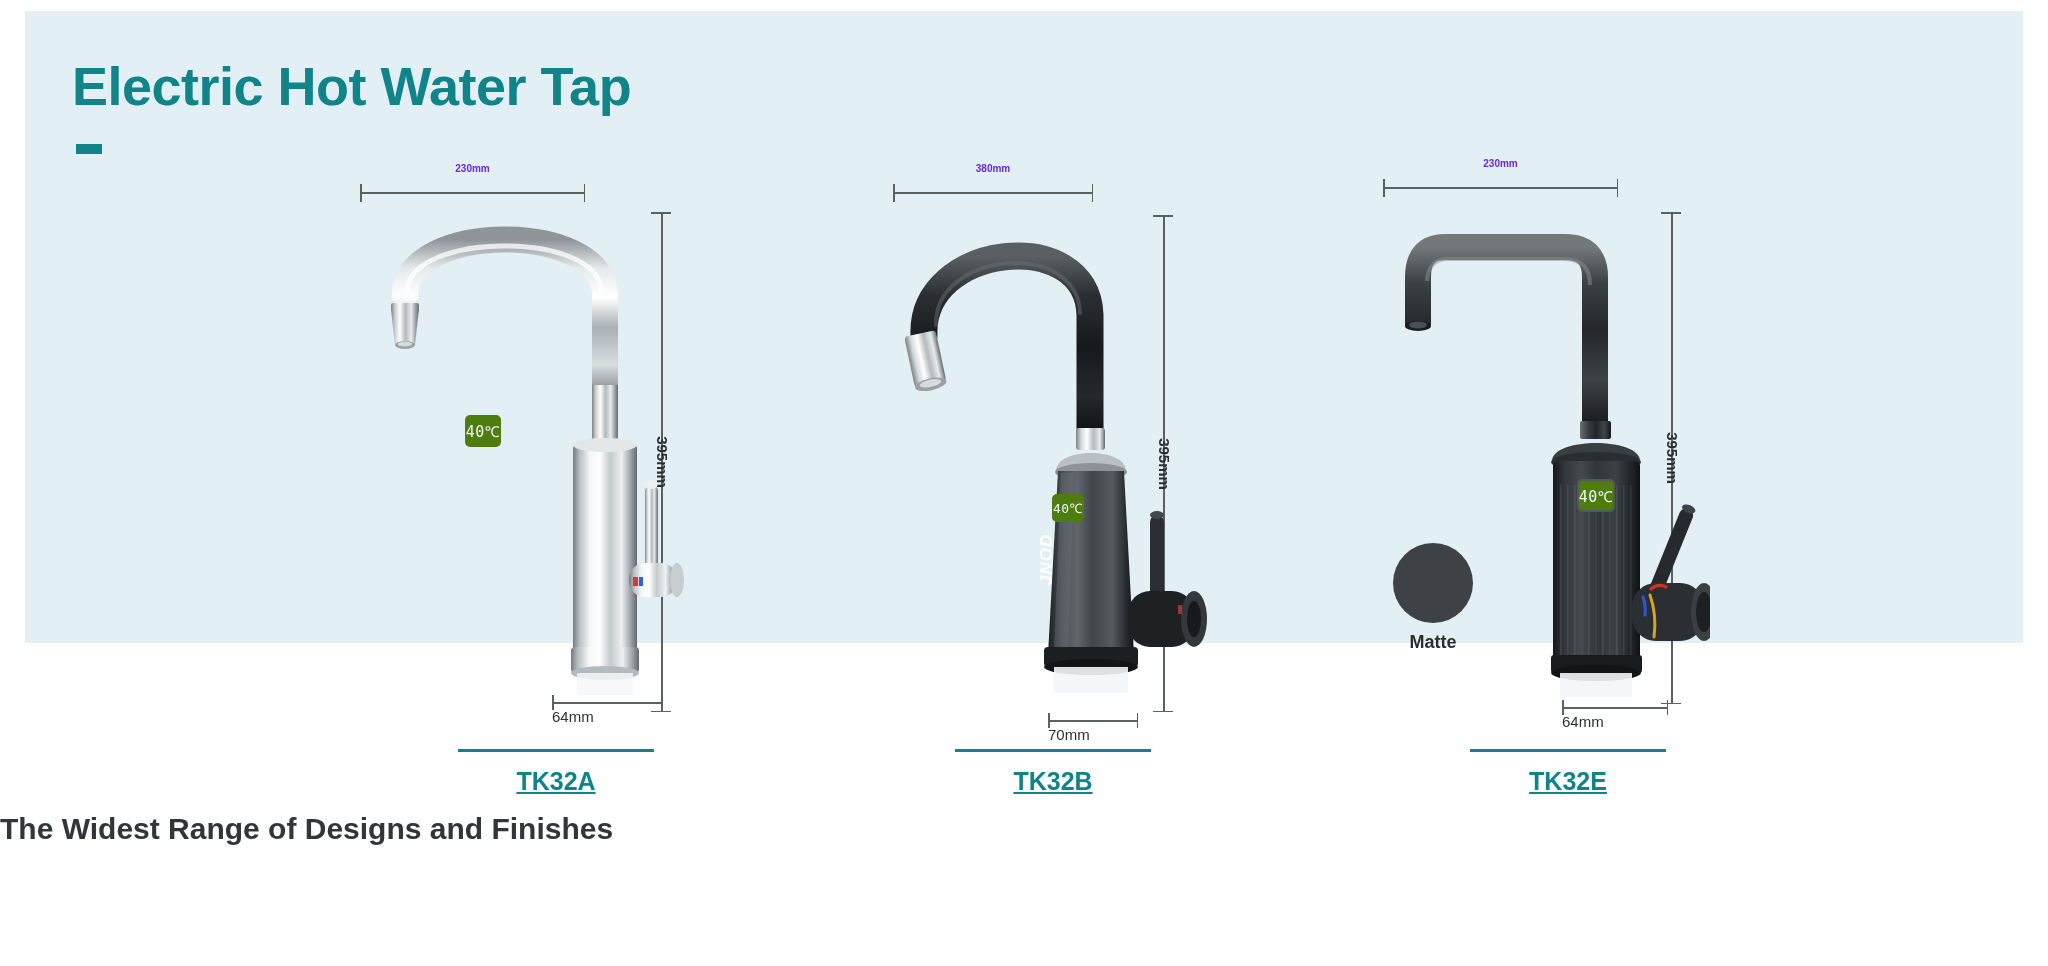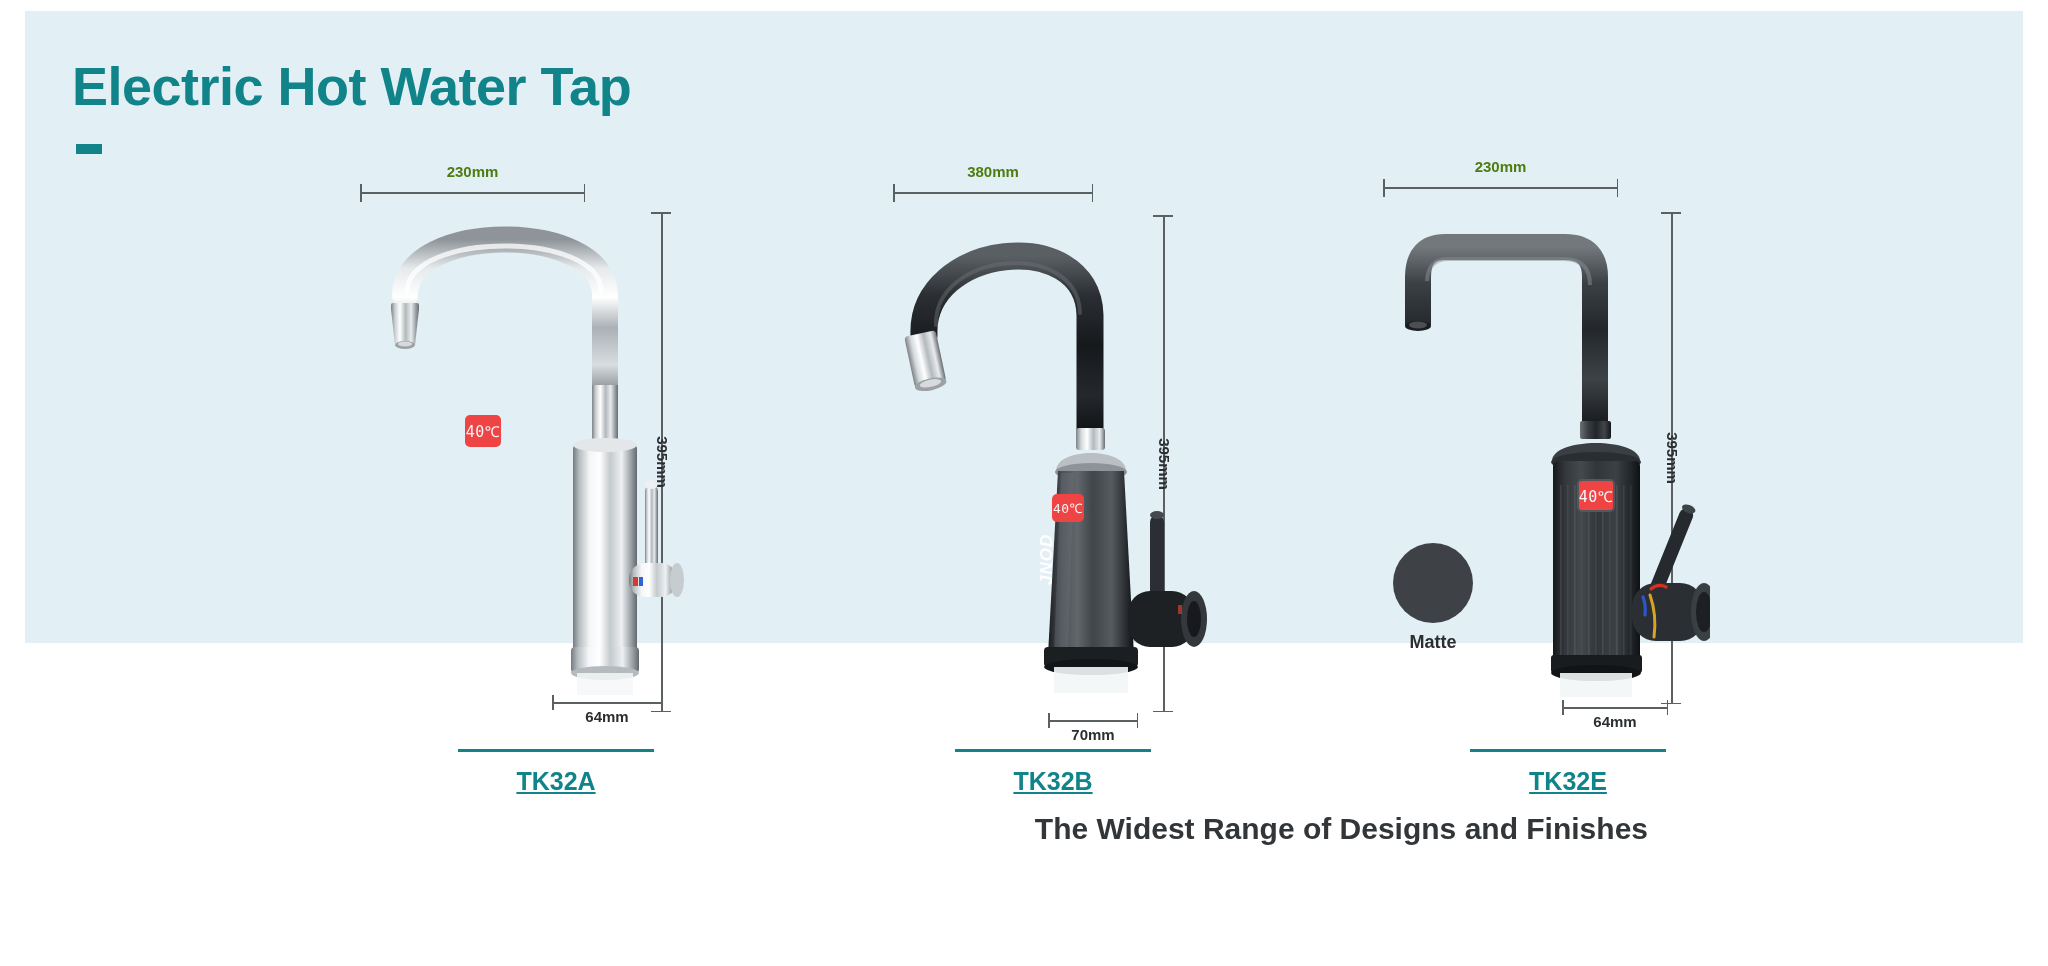--- a/index.html
+++ b/index.html
@@ -40,21 +40,21 @@
   .dim-top .dline {
     position:absolute; top:14px; left:0; height:1.5px; background:#5b6063; width:100%;
   }
   .dim-top .cap {
     position:absolute; top:6px; width:1.5px; height:18px; background:#5b6063;
   }
   .dim-top .cap.l { left:0; }
   .dim-top .cap.r { right:0; }
   .dim-top .lbl {
     position:absolute; top:-15px; left:0; width:100%; text-align:center;
-    font-size:15px; font-weight:bold; color:#4d7c0f;
+    font-size:10px; font-weight:bold; color:#6d28d9;
   }
 
   
   .dim-side { position:absolute; width:24px; }
   .dim-side .vline {
     position:absolute; left:11px; top:0; width:1.5px; height:100%; background:#5b6063;
   }
   .dim-side .cap {
     position:absolute; left:1px; width:20px; height:1.5px; background:#5b6063;
   }
@@ -68,22 +68,22 @@
 
   
   .dim-base { position:absolute; }
   .dim-base .dline {
     position:absolute; top:8px; left:0; height:1.5px; background:#5b6063; width:100%;
   }
   .dim-base .cap { position:absolute; top:1px; width:1.5px; height:15px; background:#5b6063; }
   .dim-base .cap.l { left:0; }
   .dim-base .cap.r { right:0; }
   .dim-base .lbl {
-    position:absolute; top:14px; left:0; width:100%; text-align:center;
-    font-size:15px; font-weight:bold; color:#2c2f31;
+    position:absolute; top:14px; left:0; width:100%; text-align:left;
+    font-size:15px; font-weight:normal; color:#2c2f31;
   }
 
   
   .model-rule { position:absolute; height:3px; background:#11848a; }
   .model-name {
     position:absolute; text-align:center;
     font-size:25px; font-weight:bold; color:#11848a;text-decoration:underline;
   }
 
   
@@ -100,28 +100,28 @@
       #c9ced2 52%,#e0e4e7 62%,#949a9f 76%,#bfc5c9 88%,#7d8388 100%);
   }
   .swatch.matte { background:#3e4246; }
   .swatch-label {
     margin-top:9px; text-align:center; width:80px;
     font-size:18px; font-weight:bold; color:#2c2f31;
   }
 
   
   .tagline {
-    position:absolute; left:0; top:812px; width:1648px; text-align:right;
+    position:absolute; left:0; top:812px; width:1648px; text-align:left;
     font-size:30px; font-weight:bold; color:#333638;
   }
 
   
   .art { position:absolute; }
   .led {
-    position:absolute; background:#ef4444; border-radius:5px;
+    position:absolute; background:#4d7c0f; border-radius:5px;
     display:flex; align-items:center; justify-content:center;
     font-family:"DejaVu Sans Mono", monospace;
     color:#f2f4f5; letter-spacing:0.5px;
   }
   .brandmark {
     position:absolute; color:#ffffff; font-weight:bold;
     font-style:italic; letter-spacing:1px;
   }
 </style>
 </head>

